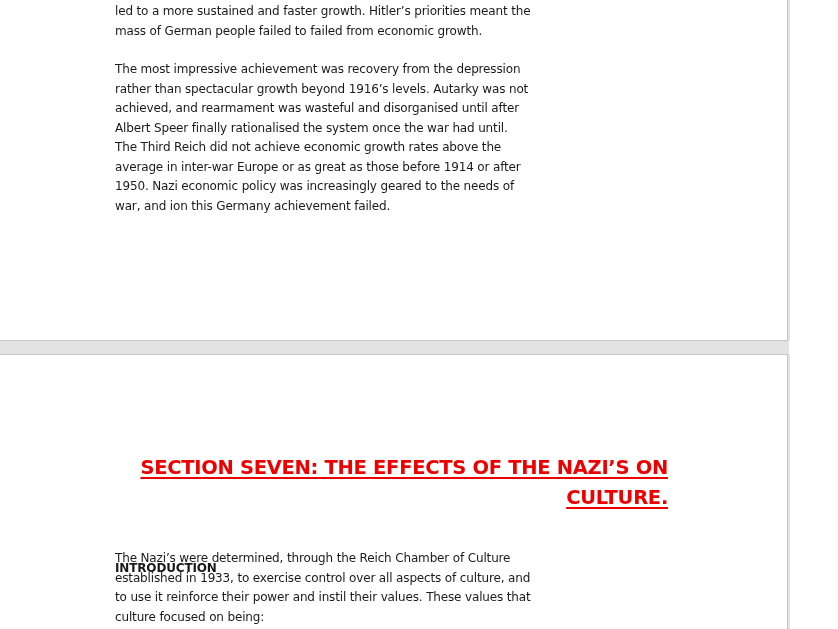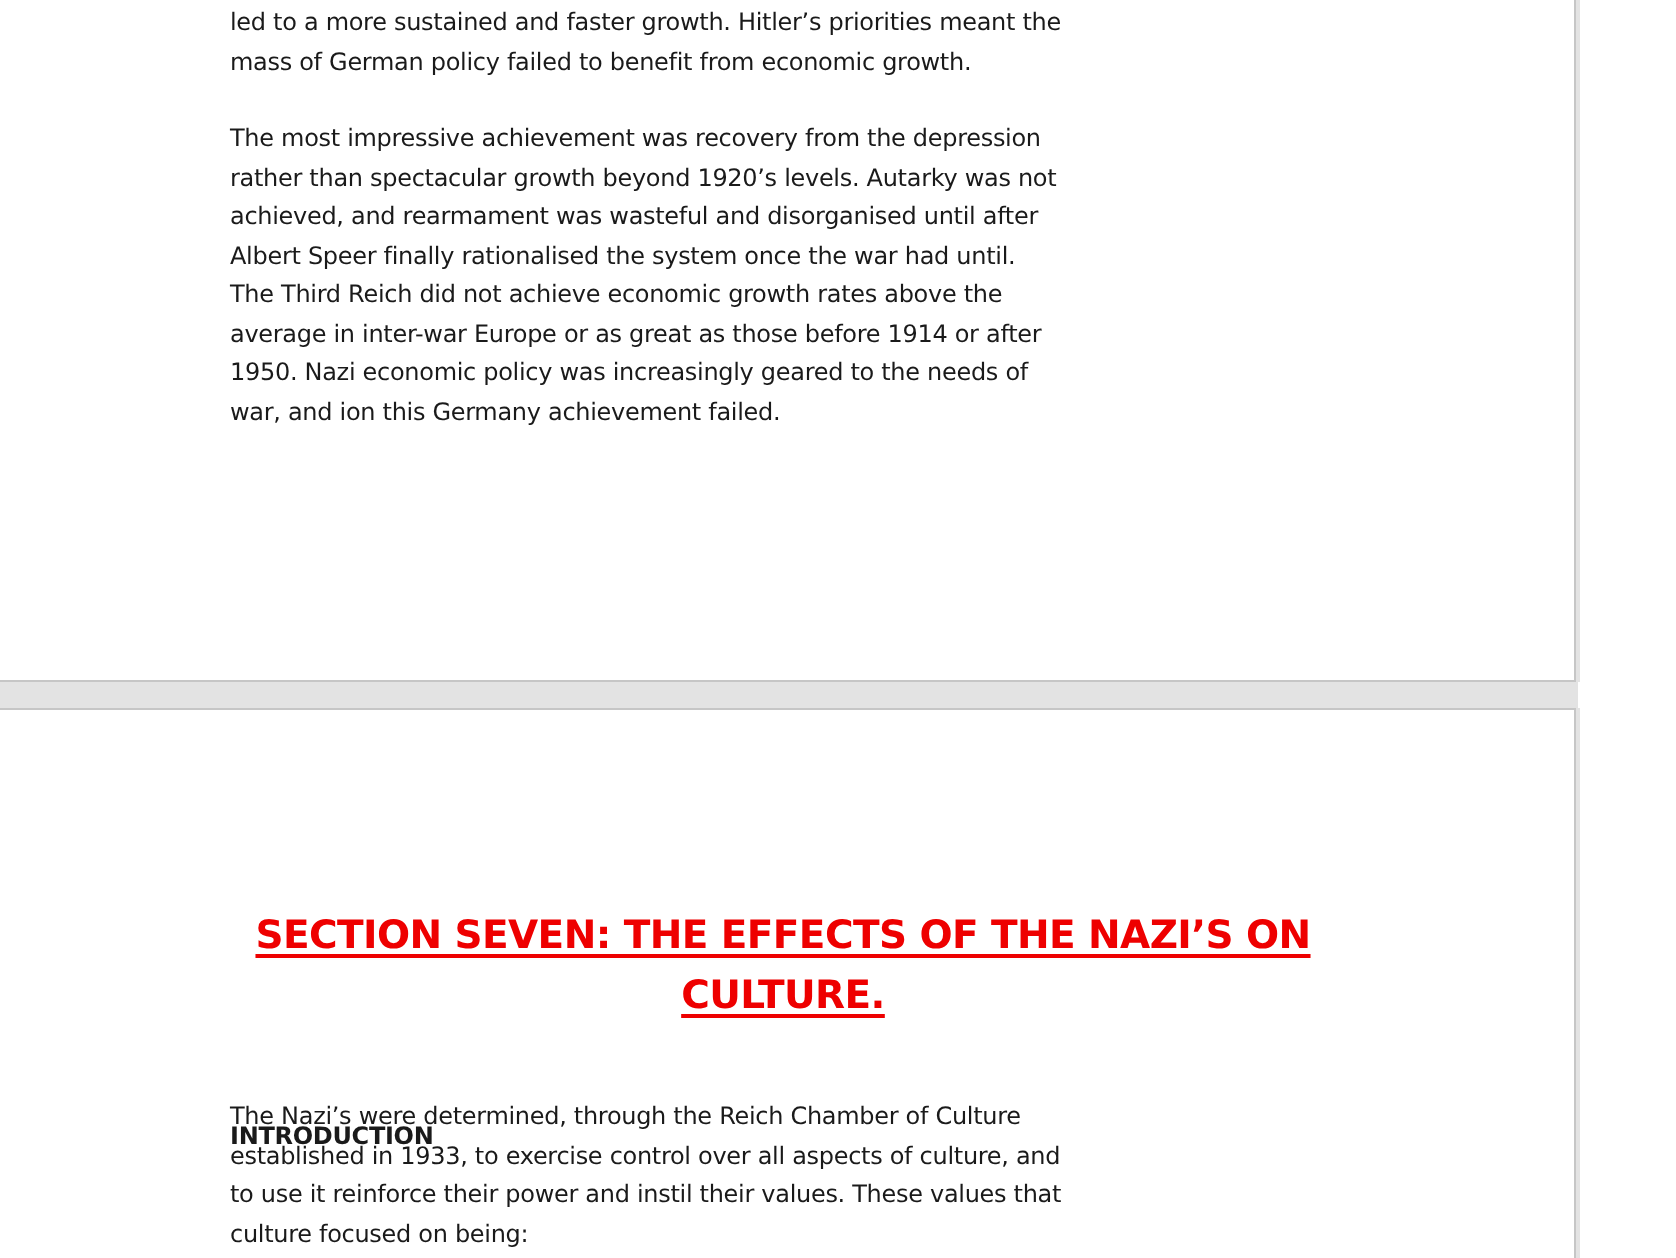--- a/index.html
+++ b/index.html
@@ -60,21 +60,21 @@
       white-space: nowrap;
     }
     .body-text span.line {
       display: block;
     }
     .heading {
       position: absolute;
       left: 115px;
       width: 553px;
       top: 453px;
-      text-align: center;
+      text-align: right;
       color: #ee0000;
       font-family: "DejaVu Sans", sans-serif;
       font-weight: bold;
       font-size: 19.5px;
       line-height: 30px;
       letter-spacing: -0.3px;
       text-decoration: underline;
       text-decoration-thickness: 2px;
       text-underline-offset: 3px;
     }
@@ -84,26 +84,26 @@
 <body>
 
 <div class="viewport">
 
   <div class="page page-top">
   </div>
   <div class="page-shadow" style="top:0;height:341px;"></div>
 
   <p class="body-text" style="top:2px;">
     <span class="line">led to a more sustained and faster growth.  Hitler’s priorities meant the</span>
-    <span class="line">mass of German policy failed to benefit from economic growth.</span>
+    <span class="line">mass of German people failed to failed from economic growth.</span>
   </p>
 
   <p class="body-text" style="top:60px;">
     <span class="line">The most impressive achievement was recovery from the depression</span>
-    <span class="line">rather than spectacular growth beyond 1920’s levels.  Autarky was not</span>
+    <span class="line">rather than spectacular growth beyond 1916’s levels.  Autarky was not</span>
     <span class="line">achieved, and rearmament was wasteful and disorganised until after</span>
     <span class="line">Albert Speer finally rationalised the system once the war had until.</span>
     <span class="line">The Third Reich did not achieve economic growth rates above the</span>
     <span class="line">average in inter-war Europe or as great as those before 1914 or after</span>
     <span class="line">1950.  Nazi economic policy was increasingly geared to the needs of</span>
     <span class="line">war, and ion this Germany achievement failed.</span>
   </p>
 
   <div class="page-gap"></div>
 

